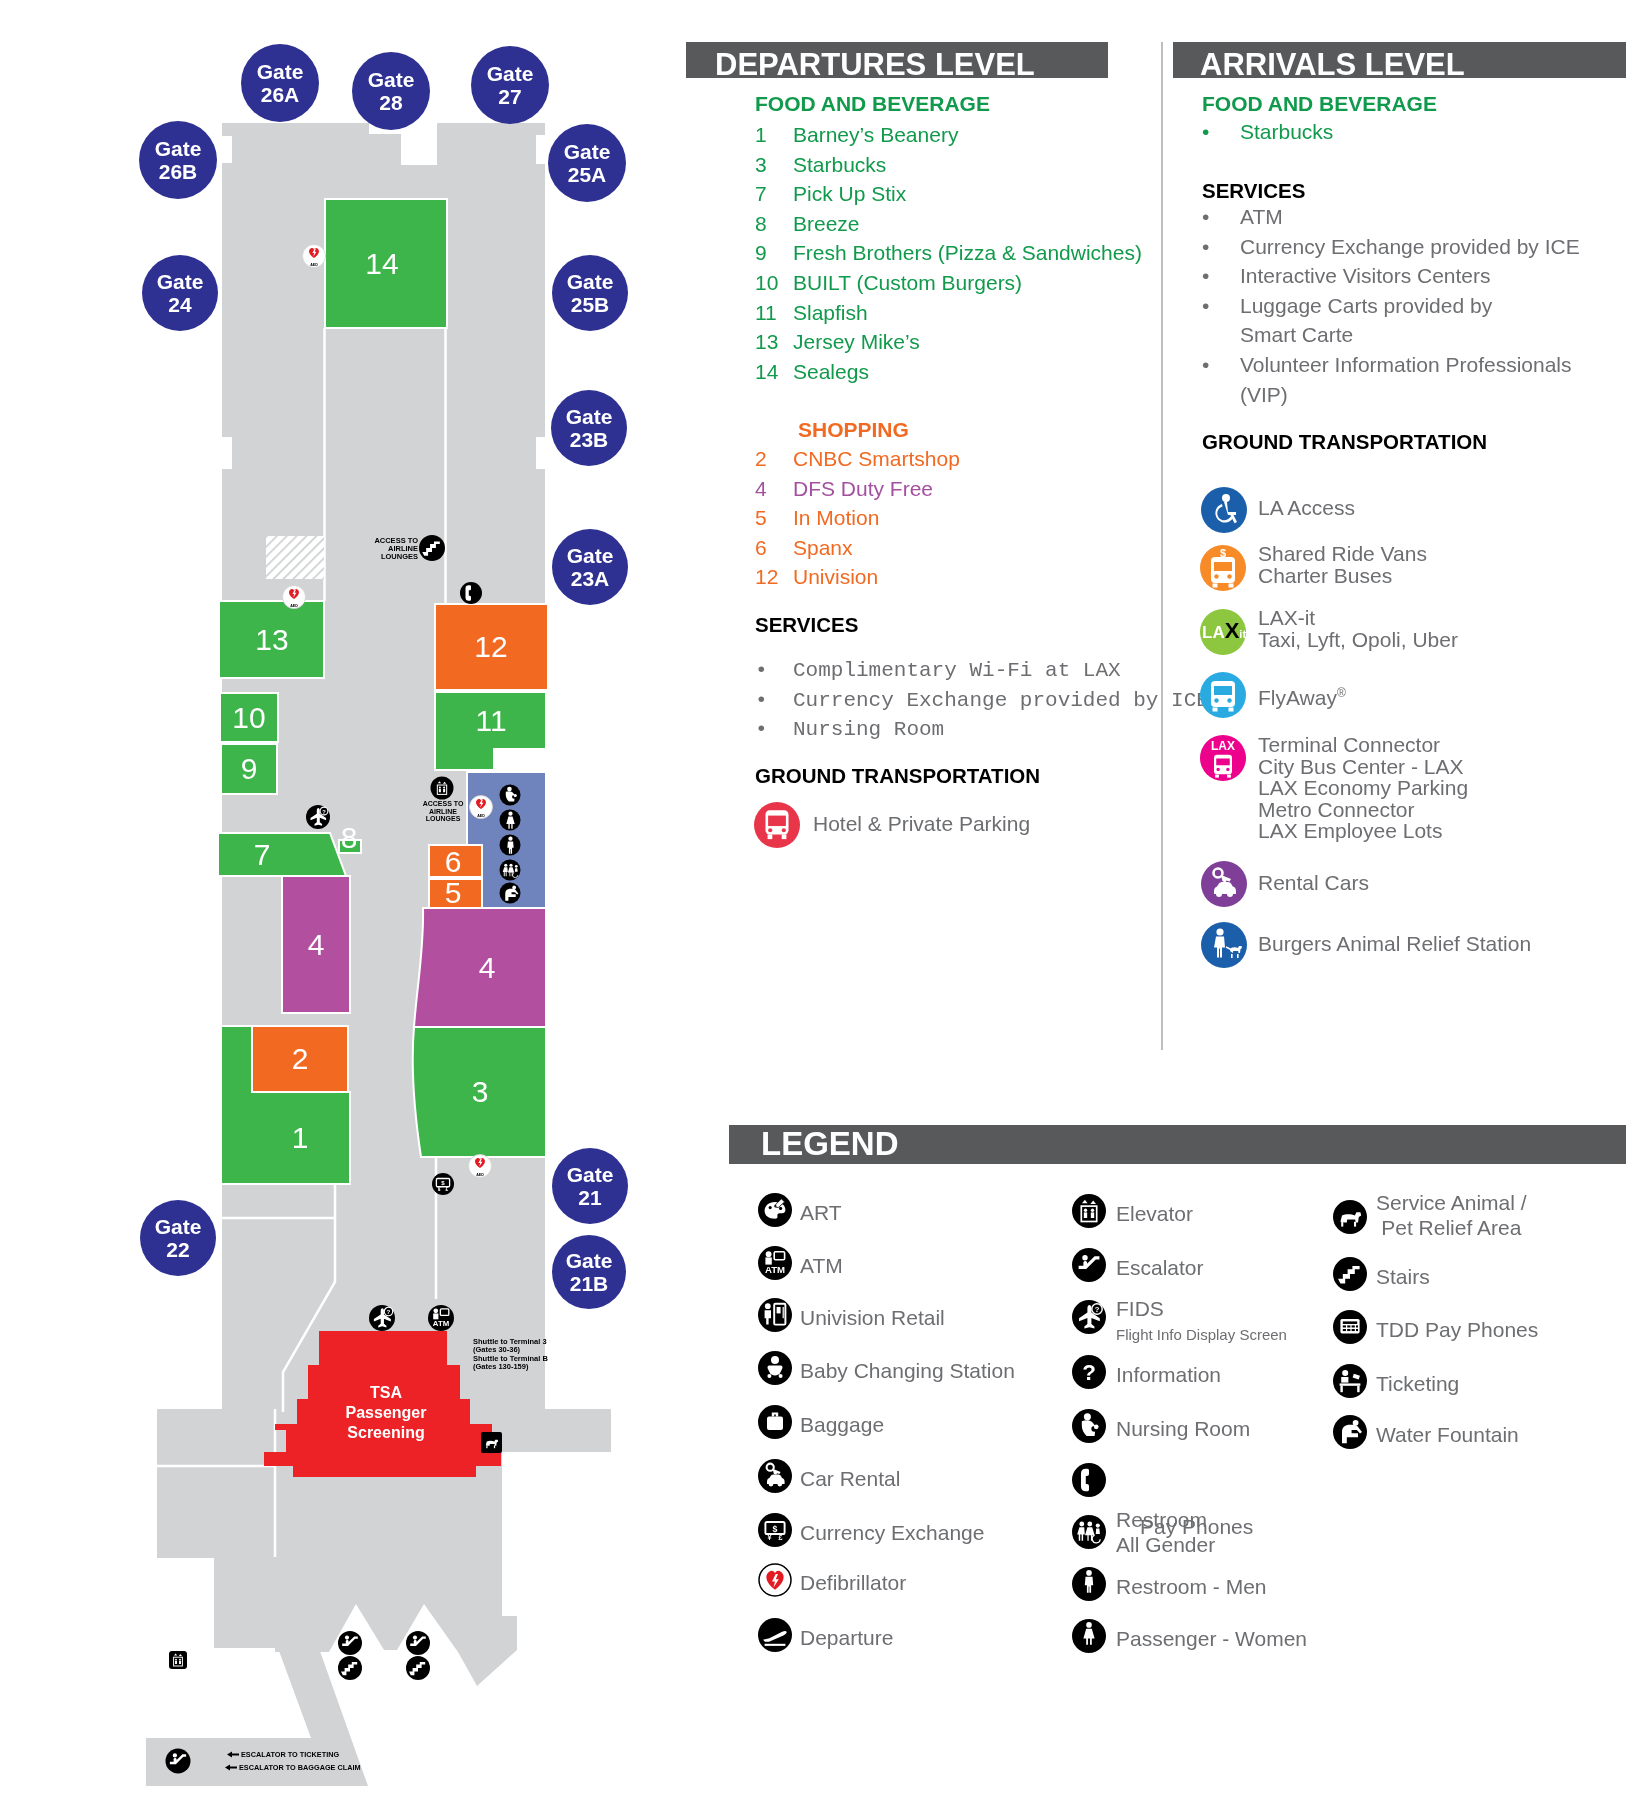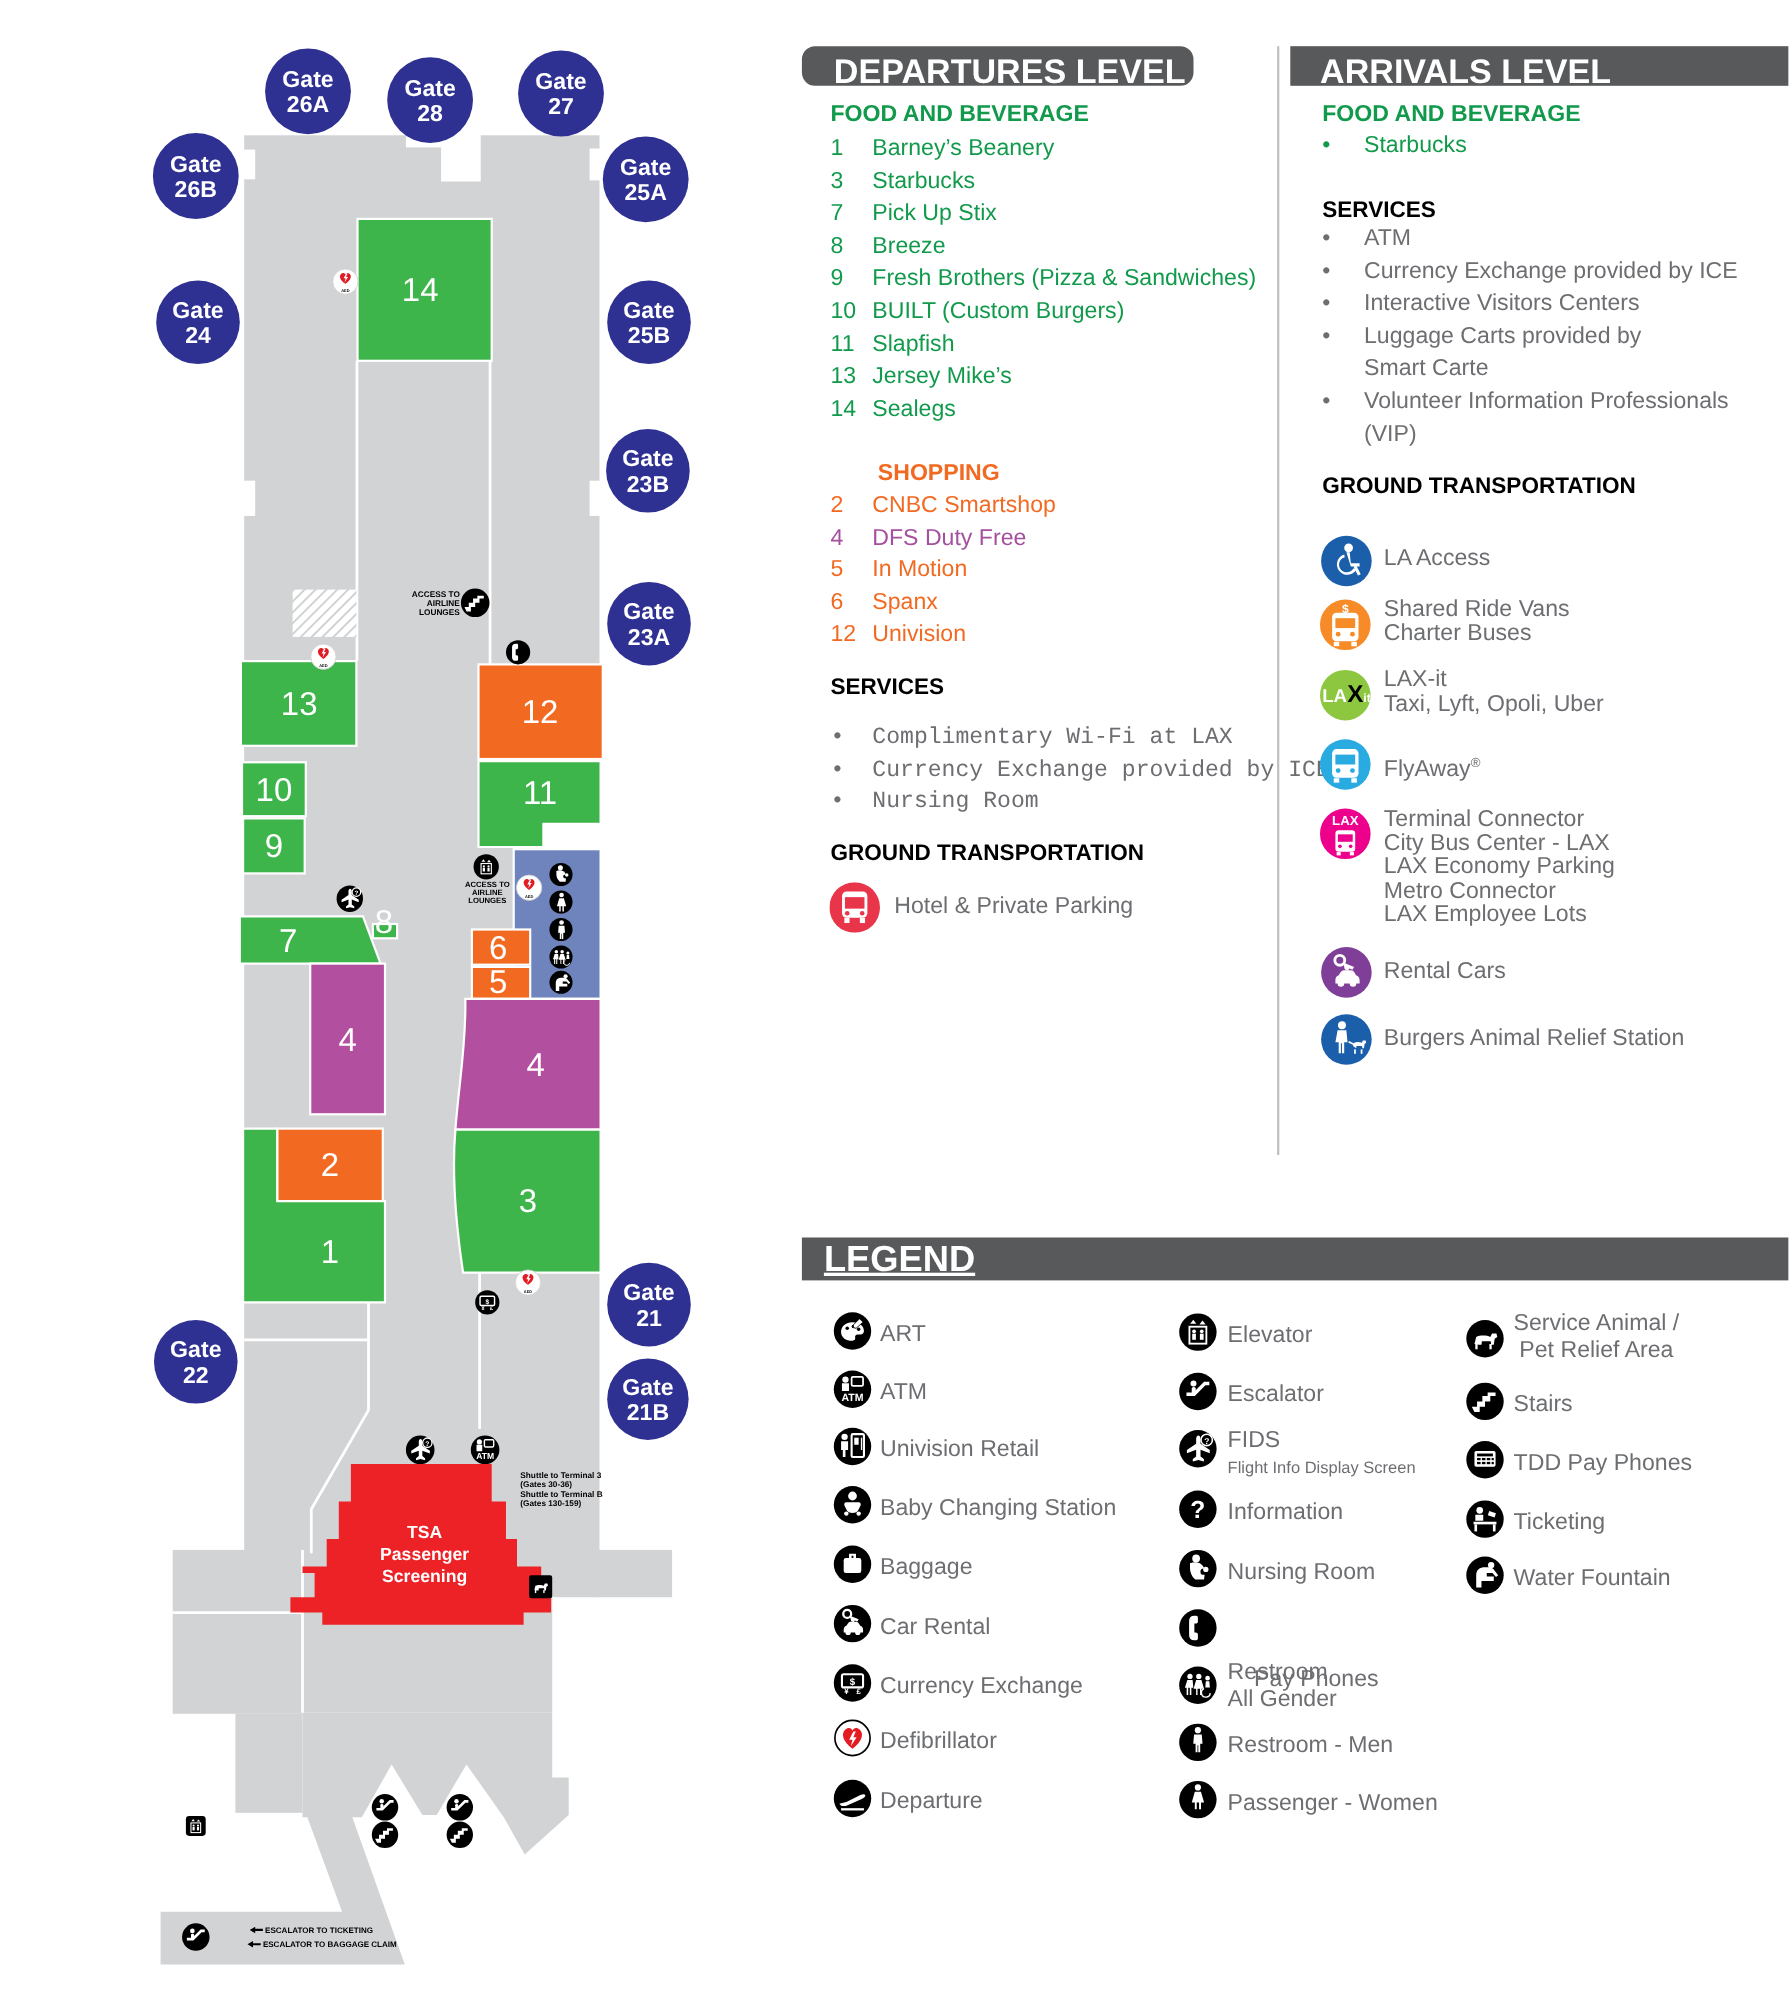--- a/index.html
+++ b/index.html
@@ -396,21 +396,21 @@
       <text x="589" y="1268">Gate</text>
           <text x="589" y="1291">21B</text>
       <text x="178" y="1234">Gate</text>
           <text x="178" y="1257">22</text>
     </g>
   </g>
 </svg>
 
 <div class="abs" style="left:1161px;top:42px;width:2px;height:1008px;background:#BCBEC0;"></div>
 
-<div class="bar" style="left:729px;top:42px;width:356px;height:36px;border-radius:12px;">
+<div class="bar" style="left:686px;top:42px;width:422px;height:36px;">
       <span class="abs" style="left:29px;top:5px;">DEPARTURES LEVEL</span>
     </div>
 <div class="cat green" style="left:755px;top:93px;">FOOD AND BEVERAGE</div>
 <div class="list green" style="left:755px;top:120px;">
   <div><span class="n">1</span>Barney’s Beanery</div>
   <div><span class="n">3</span>Starbucks</div>
   <div><span class="n">7</span>Pick Up Stix</div>
   <div><span class="n">8</span>Breeze</div>
   <div><span class="n">9</span>Fresh Brothers (Pizza &amp; Sandwiches)</div>
   <div><span class="n">10</span>BUILT (Custom Burgers)</div>
@@ -513,21 +513,21 @@
 </svg>
 <div class="glab" style="left:1258px;top:497px;">LA Access</div>
 <div class="glab" style="left:1258px;top:543px;">Shared Ride Vans<br>Charter Buses</div>
 <div class="glab" style="left:1258px;top:607px;">LAX-it<br>Taxi, Lyft, Opoli, Uber</div>
 <div class="glab" style="left:1258px;top:683px;">FlyAway<sup style="font-size:12px">®</sup></div>
 <div class="glab" style="left:1258px;top:734px;">Terminal Connector<br>City Bus Center - LAX<br>LAX Economy Parking<br>Metro Connector<br>LAX Employee Lots</div>
 <div class="glab" style="left:1258px;top:872px;">Rental Cars</div>
 <div class="glab" style="left:1258px;top:933px;">Burgers Animal Relief Station</div>
 
 <div class="bar" style="left:729px;top:1125px;width:897px;height:39px;">
-      <span class="abs" style="left:20px;top:0px;font-size:33px;text-decoration:underline;">LEGEND</span>
+      <span class="abs" style="left:32px;top:0px;font-size:33px;">LEGEND</span>
     </div>
 
 <svg class="abs" style="left:729px;top:1164px" width="897" height="560" viewBox="0 0 897 560">
 
   <g>
     <circle cx="46" cy="46" r="17" fill="#000"></circle>
         <g style="color:#000">
           <use href="#g-art" x="30" y="30" width="32" height="32"></use>
         </g>
     <circle cx="46" cy="99" r="17" fill="#000"></circle>

